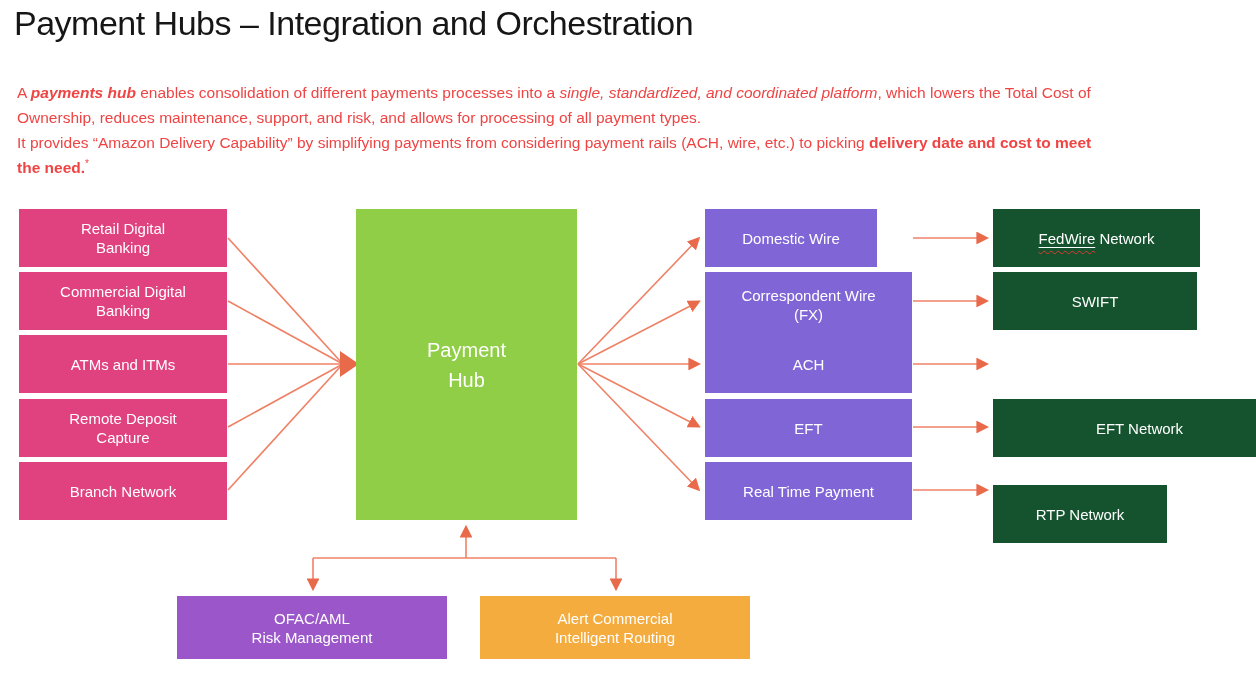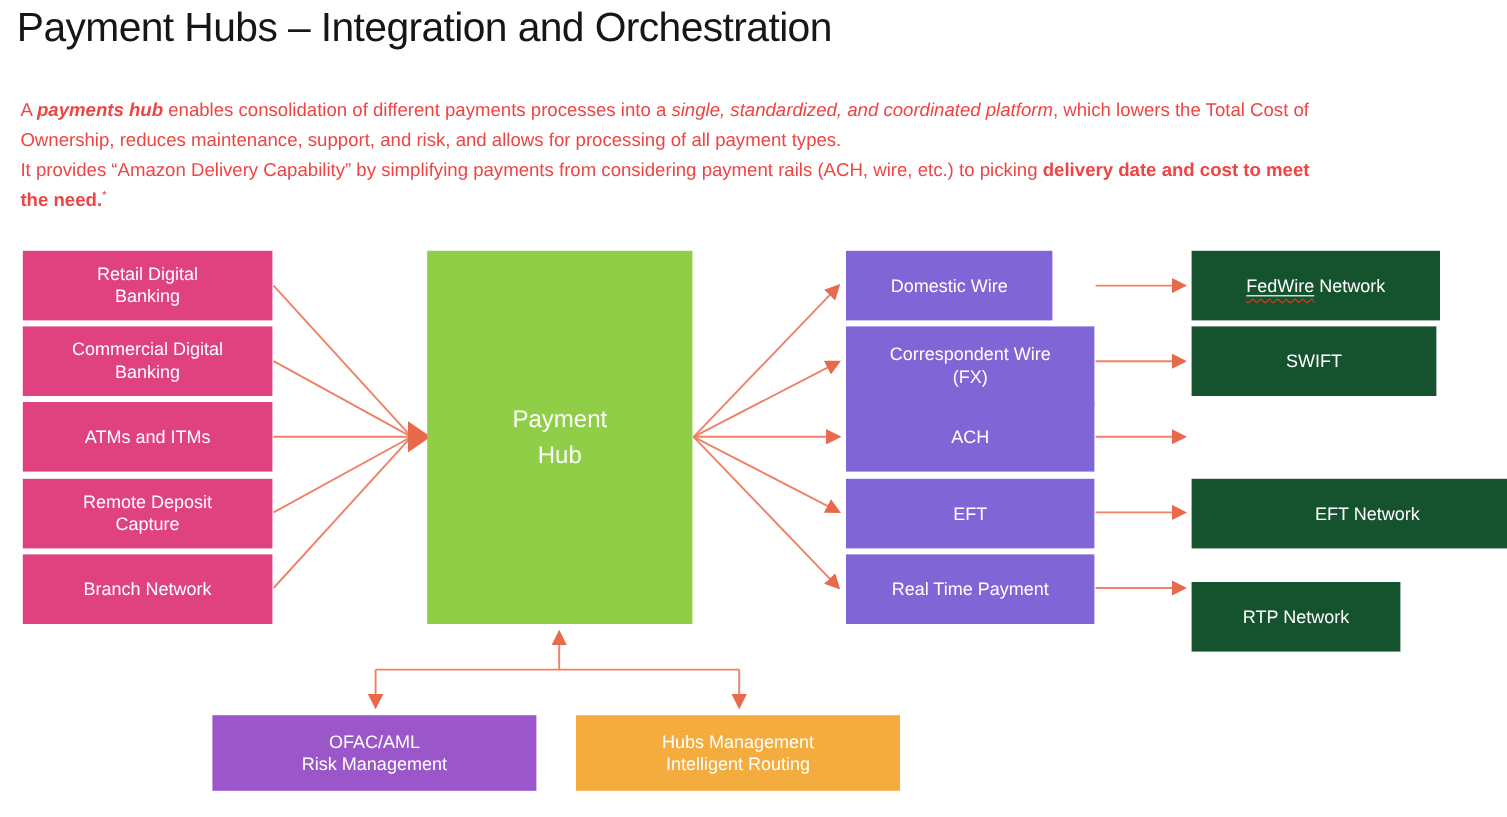--- a/index.html
+++ b/index.html
@@ -140,17 +140,17 @@
     </div>
   <div class="node teal" style="left:993px;top:462px;width:174px;height:58px;margin-top:23px;">
       <span class="box-label">RTP Network</span>
     </div>
 
   <div class="node svc-purple" style="left:177px;top:596px;width:270px;height:63px;">
       <span class="box-label">OFAC/AML
 Risk Management</span>
     </div>
   <div class="node svc-orange" style="left:480px;top:596px;width:270px;height:63px;">
-      <span class="box-label">Hubs Management
+      <span class="box-label">Alert Commercial
 Intelligent Routing</span>
     </div>
 
 </div>
 
 </body></html>

